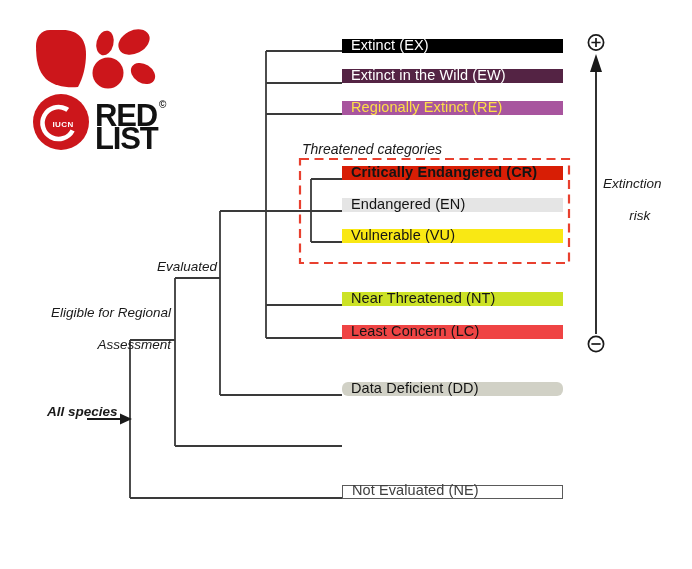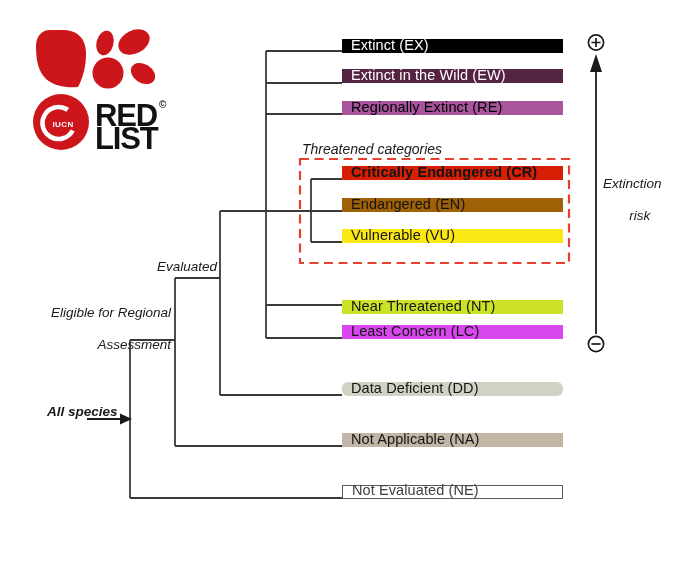--- a/index.html
+++ b/index.html
@@ -77,43 +77,40 @@
       <text x="159" y="108" font-size="10" letter-spacing="0">©</text>
     </g>
   </svg>
 
   <div class="cat" style="top: 39px; background: rgb(0, 0, 0); color: rgb(255, 255, 255);">
     <span>Extinct (EX)</span>
     </div>
   <div class="cat" style="top: 69px; background: rgb(84, 35, 68); color: rgb(255, 255, 255);">
     <span>Extinct in the Wild (EW)</span>
     </div>
-  <div class="cat" style="top: 101px; background: rgb(168, 85, 158); color: #000000;">
+  <div class="cat" style="top: 101px; background: rgb(168, 85, 158); color: #fde047;">
     <span>Regionally Extinct (RE)</span>
     </div>
   <div class="cat" style="top: 166px; background: rgb(216, 30, 5); color: rgb(20, 20, 20); font-weight: bold;">
     <span>Critically Endangered (CR)</span>
     </div>
-  <div class="cat" style="top: 198px; background: #a16207; color: rgb(20, 20, 20);">
+  <div class="cat" style="top: 198px; background: #e5e5e5; color: rgb(20, 20, 20);">
     <span>Endangered (EN)</span>
     </div>
   <div class="cat" style="top: 229px; background: rgb(249, 232, 20); color: rgb(20, 20, 20);">
     <span>Vulnerable (VU)</span>
     </div>
-  <div class="cat" style="top: 300px; background: rgb(204, 226, 38); color: rgb(20, 20, 20);">
+  <div class="cat" style="top: 292px; background: rgb(204, 226, 38); color: rgb(20, 20, 20);">
     <span>Near Threatened (NT)</span>
     </div>
-  <div class="cat" style="top: 325px; background: #d946ef; color: rgb(20, 20, 20);">
+  <div class="cat" style="top: 325px; background: #ef4444; color: rgb(20, 20, 20);">
     <span>Least Concern (LC)</span>
     </div>
   <div class="cat" style="top: 382px; background: rgb(209, 209, 198); color: rgb(20, 20, 20); border-radius: 6px;">
     <span>Data Deficient (DD)</span>
-    </div>
-  <div class="cat" style="top: 433px; background: rgb(193, 181, 165); color: rgb(20, 20, 20);">
-    <span>Not Applicable (NA)</span>
     </div>
   <div class="cat ne-box" style="top: 485px; background: rgb(255, 255, 255); color: #404040;">
     <span>Not Evaluated (NE)</span>
     </div>
 
   <div class="lbl threat-lbl" style="left:302px;top:141px;">Threatened categories</div>
   <div class="lbl right" style="left:117px;top:259px;width:100px;">Evaluated</div>
   <div class="lbl right" style="left:40px;top:305px;width:131px;"><span>Eligible for Regional</span><br>
        <span>Assessment</span></div>
   <div class="lbl" style="left:47px;top:404px;font-weight:bold;">All species</div>

